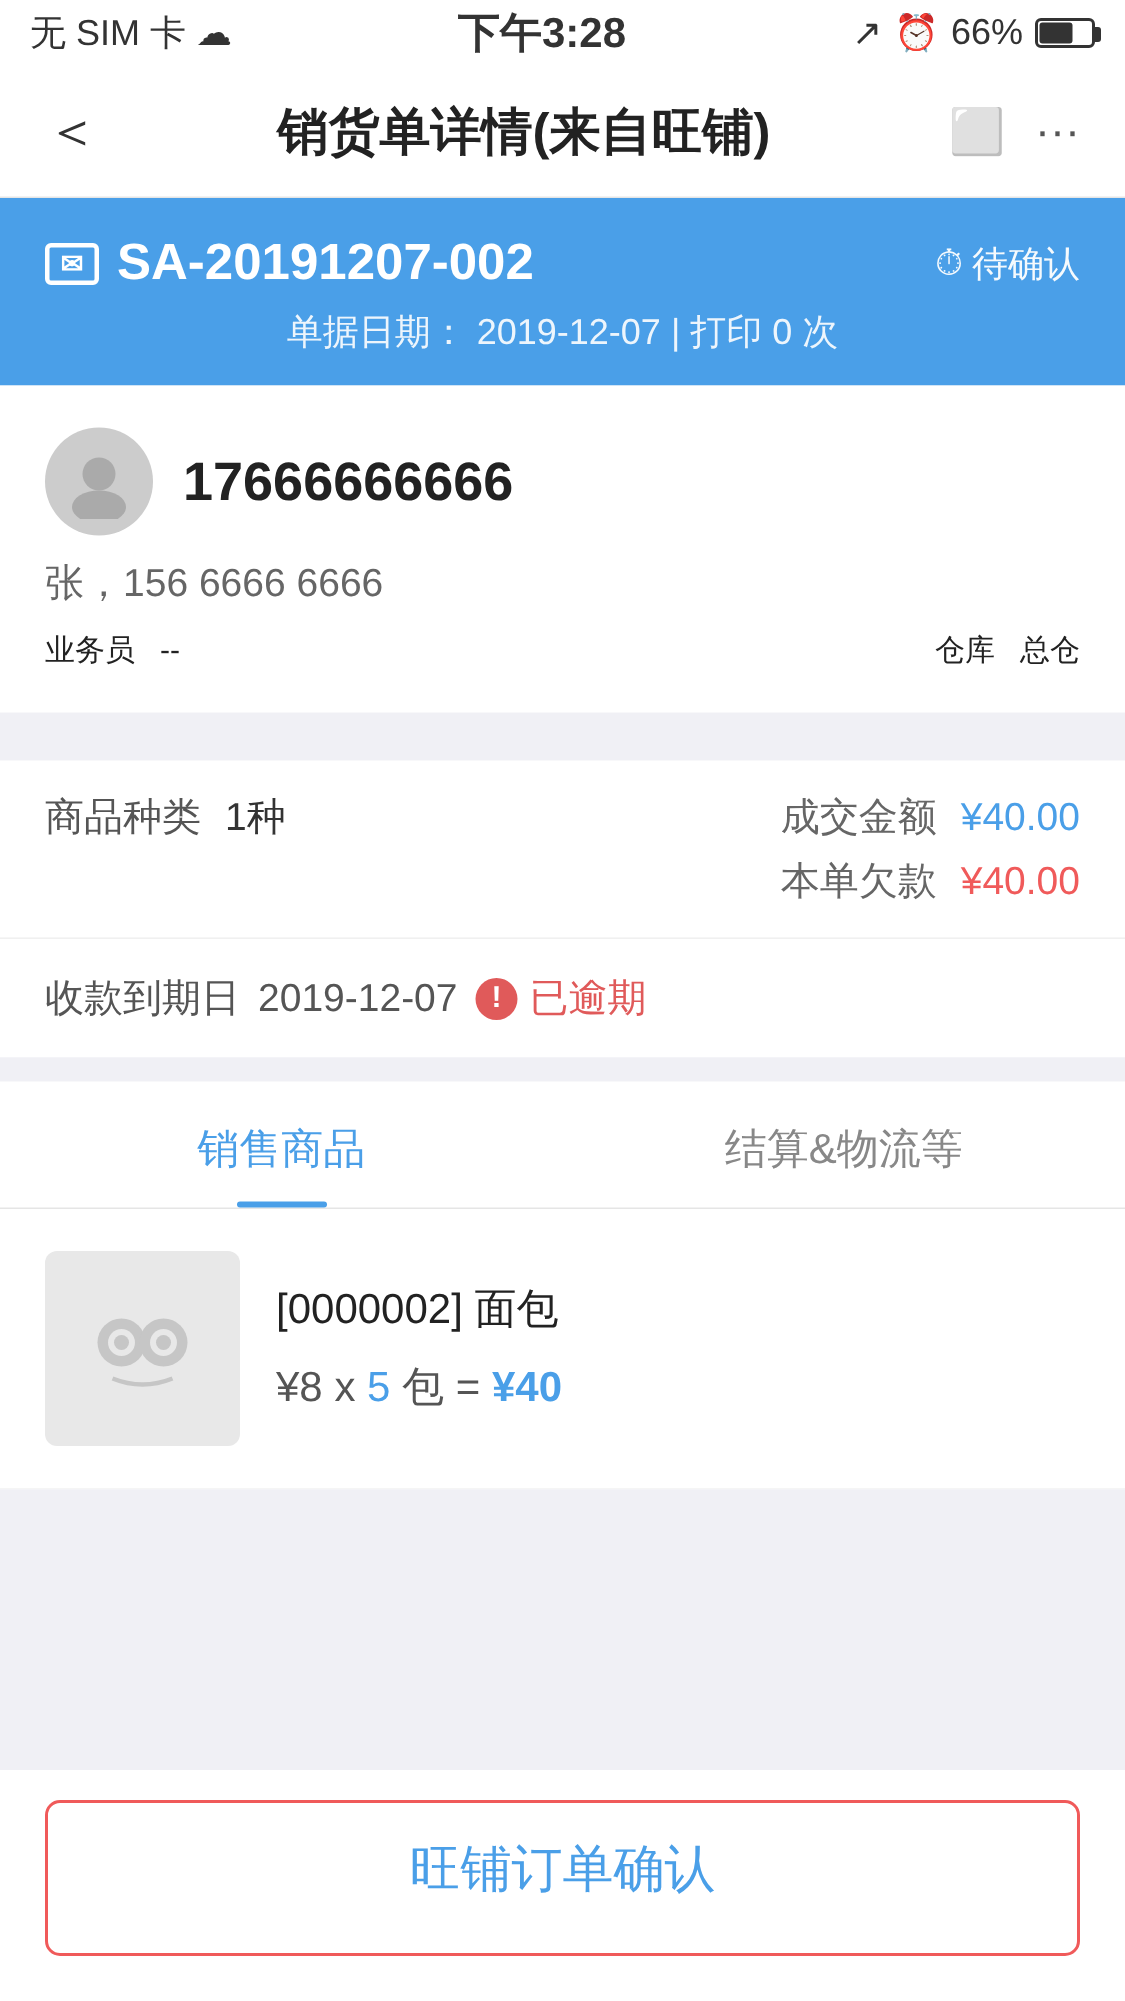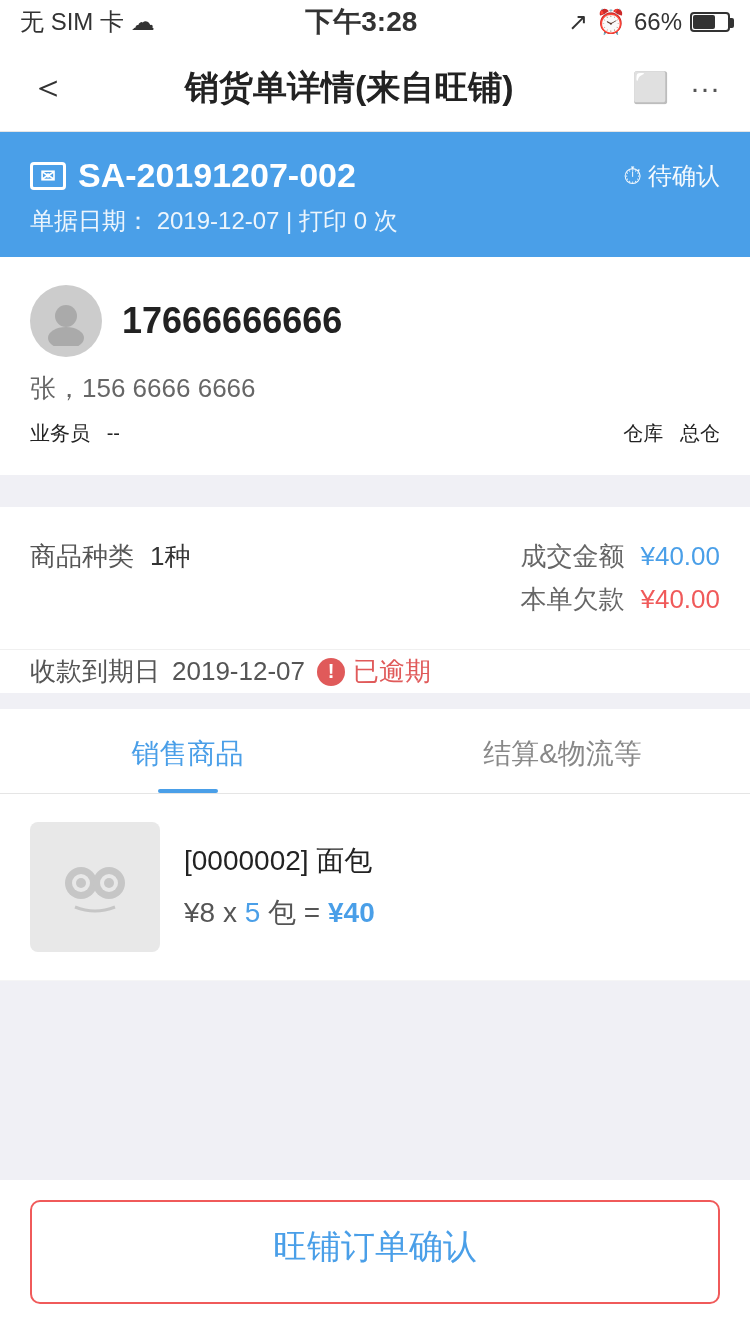--- a/index.html
+++ b/index.html
@@ -102,20 +102,21 @@
     .status-badge {
       display: flex;
       align-items: center;
       gap: 6px;
       font-size: 24px;
       opacity: 0.95;
     }
     .header-date {
       font-size: 24px;
       opacity: 0.9;
+      text-align: center;
     }
 
     
     .customer-card {
       background: #fff;
       padding: 28px 30px;
       margin-bottom: 16px;
     }
     .customer-header {
       display: flex;
@@ -155,21 +156,21 @@
 
     
     .divider {
       height: 16px;
       background: #f0f0f5;
     }
 
     
     .summary-card {
       background: #fff;
-      padding: 32px 30px;
+      padding: 20px 30px;
       margin-bottom: 0;
     }
     .summary-row {
       display: flex;
       align-items: flex-start;
       justify-content: space-between;
     }
     .summary-left {
       display: flex;
       align-items: center;
@@ -191,21 +192,21 @@
       gap: 16px;
       font-size: 26px;
     }
     .amount-label { color: #666; }
     .amount-blue { color: #4a9fe8; font-weight: 500; }
     .amount-red { color: #f05a5a; font-weight: 500; }
 
     
     .due-date-card {
       background: #fff;
-      padding: 4px 30px;
+      padding: 22px 30px;
       display: flex;
       align-items: center;
       gap: 12px;
       font-size: 26px;
       color: #555;
       border-top: 1px solid #f0f0f0;
     }
     .overdue-badge {
       display: flex;
       align-items: center;

